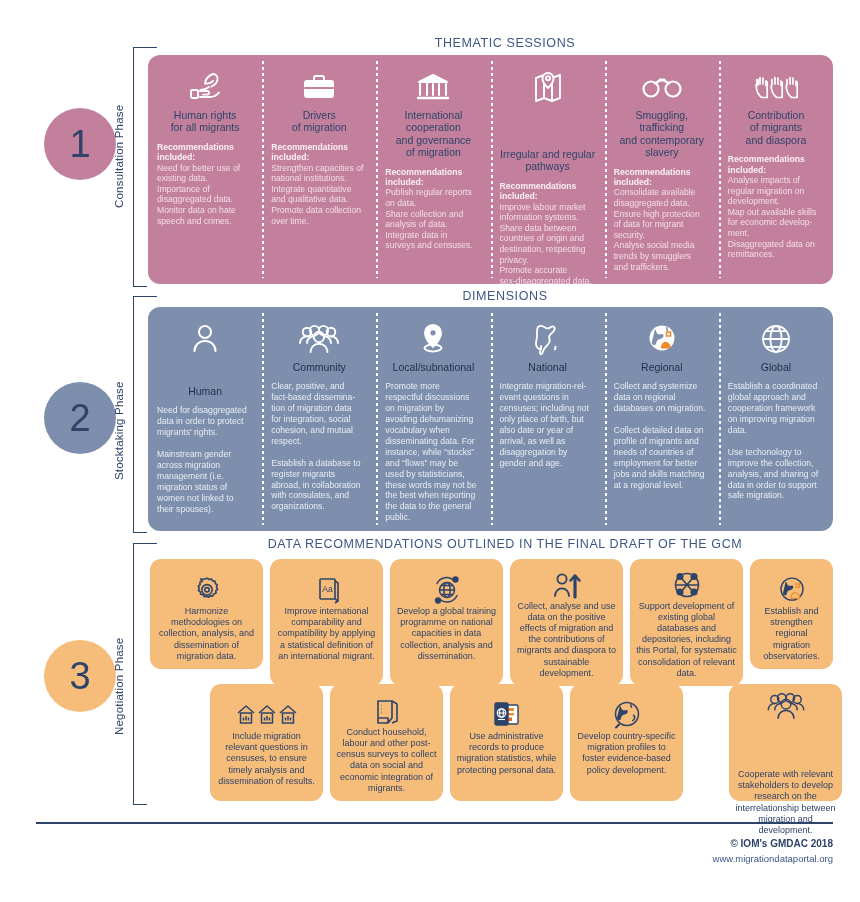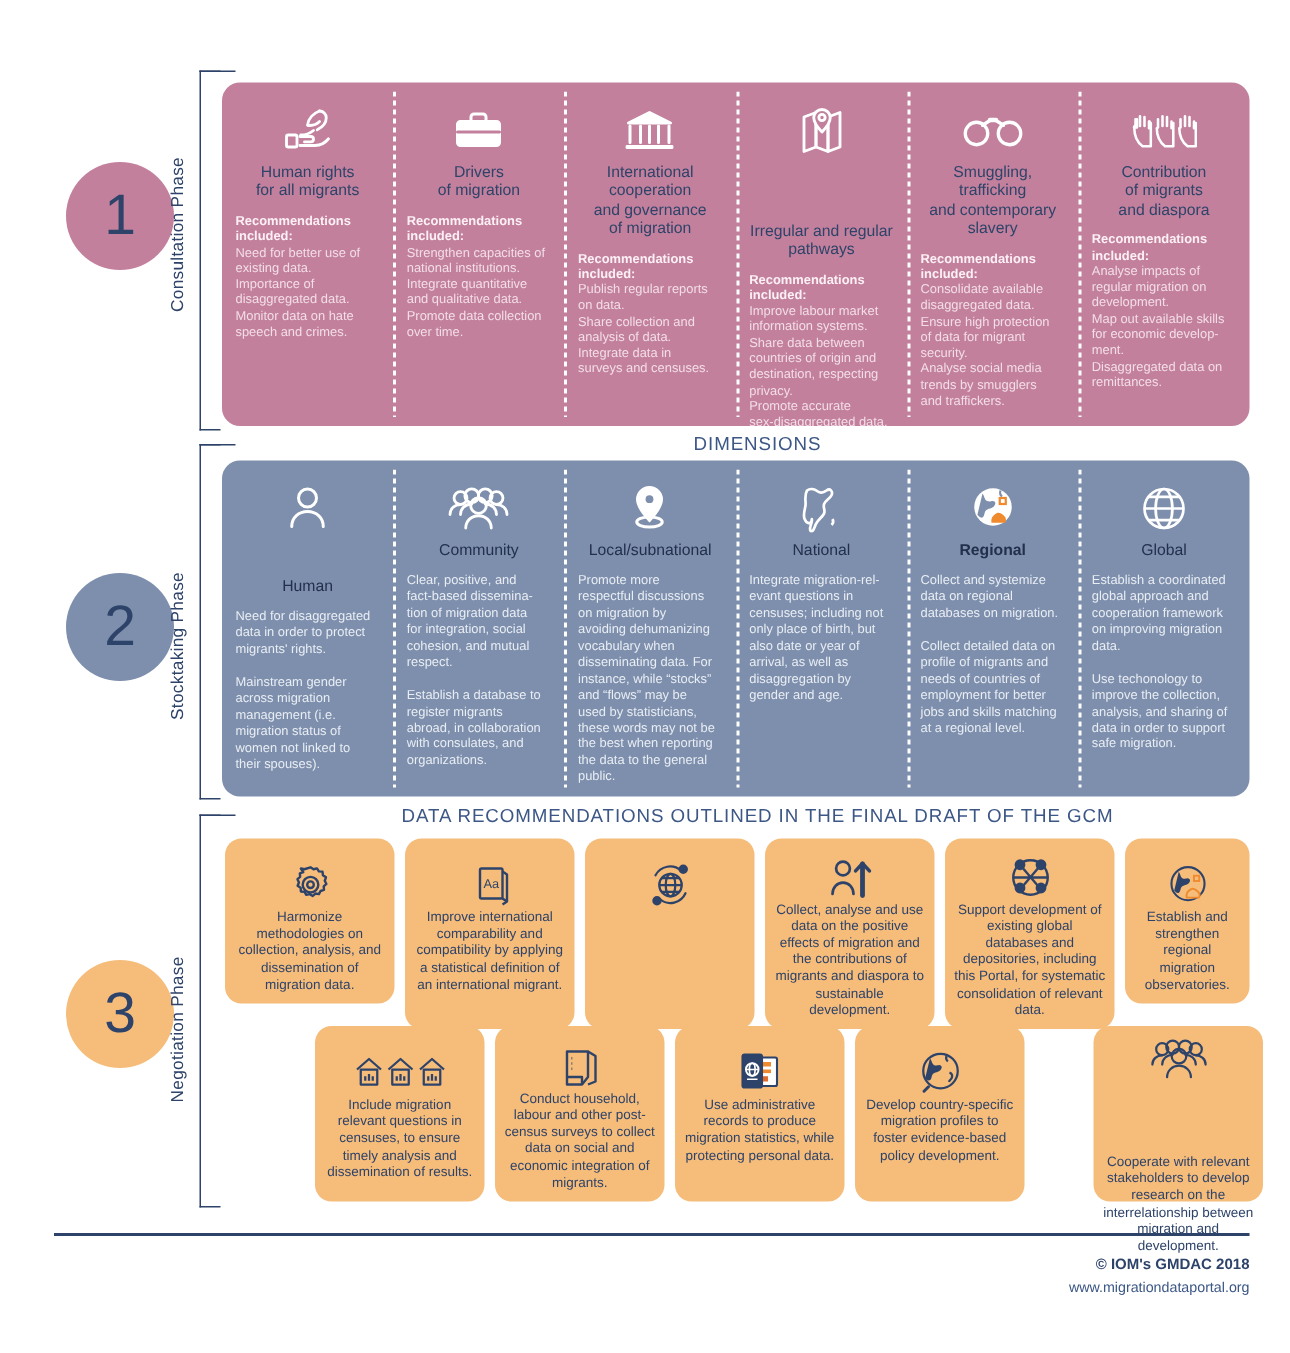--- a/index.html
+++ b/index.html
@@ -79,20 +79,21 @@
   .footer-rule { position:absolute; height:0; border-top:2px solid #2e4369; }
   .foot-a { position:absolute; font-size:10px; font-weight:bold; color:#2e4369; text-align:right; }
   .foot-b { position:absolute; font-size:9.5px; color:#3c5786; text-align:right; }
 </style>
 </head>
 <body>
 
 <div class="canvas">
 
   <div class="tick" style="left:133px; top:47px; width:24px;"></div>
+  <div class="sec-title" style="left:305px; top:36px; width:400px;">THEMATIC SESSIONS</div>
   <div class="bracket" style="left:133px; top:47px; width:14px; height:240px;"></div>
 
   <div class="phase-circle" style="left:44px; top:108px; width:72px; height:72px; background:#c2809d;">
     <span>1</span>
   </div>
   <div class="phase-label" style="left:113px; top:98px; height:110px;">Consultation Phase</div>
 
   <div class="band pink" style="left:148px; top:55px; width:685px; height:229px;">
     <div class="col">
       <div class="col-icon">
@@ -347,21 +348,21 @@
     <div class="col">
       <div class="col-icon">
         <svg width="34" height="34" viewBox="0 0 34 34" fill="none">
           <circle cx="17" cy="16" r="12.5" fill="#fff"></circle>
           <path d="M10 7c1.6 2.2 1.2 4.6 3.6 5.2 2 .5 3-1 4.4.2 1.2 1 .2 2.6-.6 3.4-1.4 1.4-3.6 1-5 2.4-1.4 1.4-.8 3.6-2.2 4.6-1.4 1-2.6-.6-3.6-1.6" fill="#7d8fac"></path>
           <path d="M22 5c-.6 1.6-.2 3 1 4" stroke="#7d8fac" stroke-width="1.4" fill="none"></path>
           <path d="M16 26.5c-.6-3 1-5.2 3.4-6.4 1.6-.8 3.4.4 4.8 1.6 1.4 1.2 2 3.2 1 4.8z" fill="#f08a2e"></path>
           <rect x="21.5" y="10" width="4" height="4" fill="none" stroke="#f08a2e" stroke-width="1.5"></rect>
         </svg>
       </div>
-      <div class="col-title" style="white-space: pre-line; font-weight: bold;">Regional</div>
+      <div class="col-title" style="white-space: pre-line;">Regional</div>
       <div class="dim-body">Collect and systemize
 data on regional
 databases on migration.
 
 Collect detailed data on
 profile of migrants and
 needs of countries of
 employment for better
 jobs and skills matching
 at a regional level.</div>
@@ -435,20 +436,26 @@
     <div class="oi">
       <svg width="32" height="30" viewBox="0 0 32 30" fill="none" stroke="#2e4369" stroke-width="1.5">
         <circle cx="16" cy="15" r="7.5"></circle>
         <ellipse cx="16" cy="15" rx="3.2" ry="7.5"></ellipse>
         <path d="M8.5 15h15M10.2 10.4h11.6M10.2 19.6h11.6"></path>
         <path d="M6 8.5A11 11 0 0 1 23 5.4M26 20.5A11 11 0 0 1 9 24.5" stroke-linecap="round"></path>
         <circle cx="24.5" cy="4.5" r="2.4" fill="#2e4369"></circle>
         <circle cx="7" cy="25.5" r="2.4" fill="#2e4369"></circle>
       </svg>
     </div>
+    <div class="otext">Develop a global
+training programme
+on national
+capacities in data
+collection, analysis
+and dissemination.</div>
   </div>
 
   <div class="ocard" style="left:510px; top:559px; width:113px; height:127px;">
     <div class="oi">
       <svg width="30" height="28" viewBox="0 0 30 28" fill="none" stroke="#2e4369" stroke-width="1.8" stroke-linecap="round">
         <circle cx="10" cy="7" r="4.6"></circle>
         <path d="M3 24c0-4.4 3.1-7.6 7-7.6s7 3.2 7 7.6"></path>
         <path d="M23 25V4" stroke-width="3.2"></path>
         <path d="M18.4 8.6 23 3.6l4.6 5" stroke-width="2.4" stroke-linejoin="round" fill="none"></path>
       </svg>

